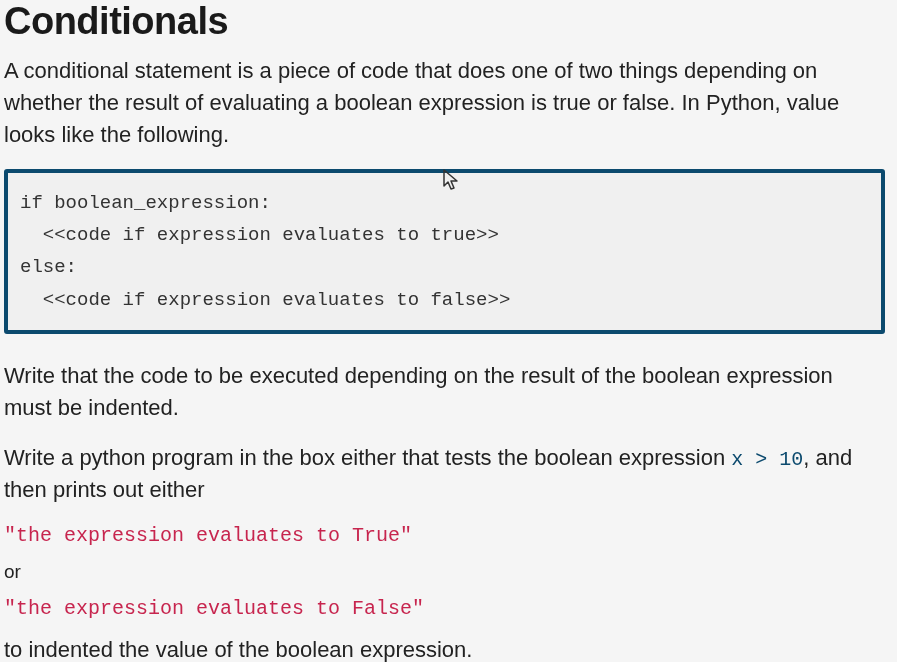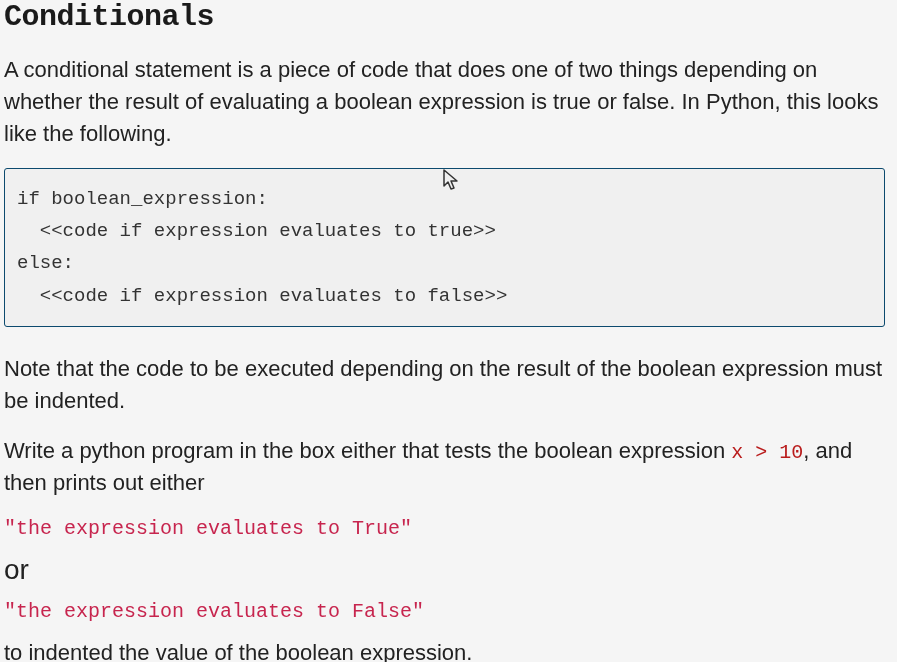--- a/index.html
+++ b/index.html
@@ -10,85 +10,84 @@
     body {
       font-family: -apple-system, BlinkMacSystemFont, "Segoe UI", "Helvetica Neue", Arial, sans-serif;
       background: #f5f5f5;
       width: 897px;
       height: 662px;
       padding: 0 12px 0 4px;
       color: #222;
       overflow: hidden;
     }
     h1 {
-      font-size: 30px;
+      font-size: 38px;
       font-weight: 700;
       color: #1a1a1a;
-      margin-bottom: 20px;
+      margin-bottom: 12px;
       letter-spacing: -0.5px;
-      font-family: Liberation Mono, monospace;
     }
     .body-text {
       font-size: 22px;
       line-height: 1.45;
       color: #222;
       margin-bottom: 18px;
     }
     .inline-code {
       font-family: "Consolas", "Monaco", "Courier New", monospace;
       font-size: 20px;
-      color: #b91c1c;
+      color: #0c4a6e;
     }
     .code-block {
       background: #f0f0f0;
-      border: 1px solid #0c4a6e;
+      border: 4px solid #0c4a6e;
       border-radius: 3px;
       padding: 14px 12px;
       margin: 10px 0 26px 0;
       font-family: "Consolas", "Monaco", "Courier New", monospace;
       font-size: 19px;
       line-height: 1.7;
       color: #333;
       white-space: pre;
     }
     .string-output {
       font-family: "Consolas", "Monaco", "Courier New", monospace;
       font-size: 20px;
       color: #c7254e;
       margin: 14px 0;
     }
     .or-text {
-      font-size: 28px;
+      font-size: 19px;
       color: #222;
       margin: 8px 0;
     }
     .cursor {
       position: absolute;
       left: 442px;
       top: 168px;
       pointer-events: none;
     }
     .cursor svg {
       width: 20px;
       height: 24px;
     }
   </style>
 </head>
 <body>
 
 <h1>Conditionals</h1>
 
-<p class="body-text">A conditional statement is a piece of code that does one of two things depending on whether the result of evaluating a boolean expression is true or false. In Python, this looks like the following.</p>
+<p class="body-text">A conditional statement is a piece of code that does one of two things depending on whether the result of evaluating a boolean expression is true or false. In Python, value looks like the following.</p>
 
 <div class="code-block">if boolean_expression:
   &lt;&lt;code if expression evaluates to true&gt;&gt;
 else:
   &lt;&lt;code if expression evaluates to false&gt;&gt;</div>
 
-<p class="body-text">Note that the code to be executed depending on the result of the boolean expression must be indented.</p>
+<p class="body-text">Write that the code to be executed depending on the result of the boolean expression must be indented.</p>
 
 <p class="body-text">
   <span>Write a python program in the box either that tests the boolean expression </span><span class="inline-code">x &gt; 10</span><span>, and then prints out either</span>
 </p>
 
 <p class="string-output">"the expression evaluates to True"</p>
 
 <p class="or-text">or</p>
 
 <p class="string-output">"the expression evaluates to False"</p>

